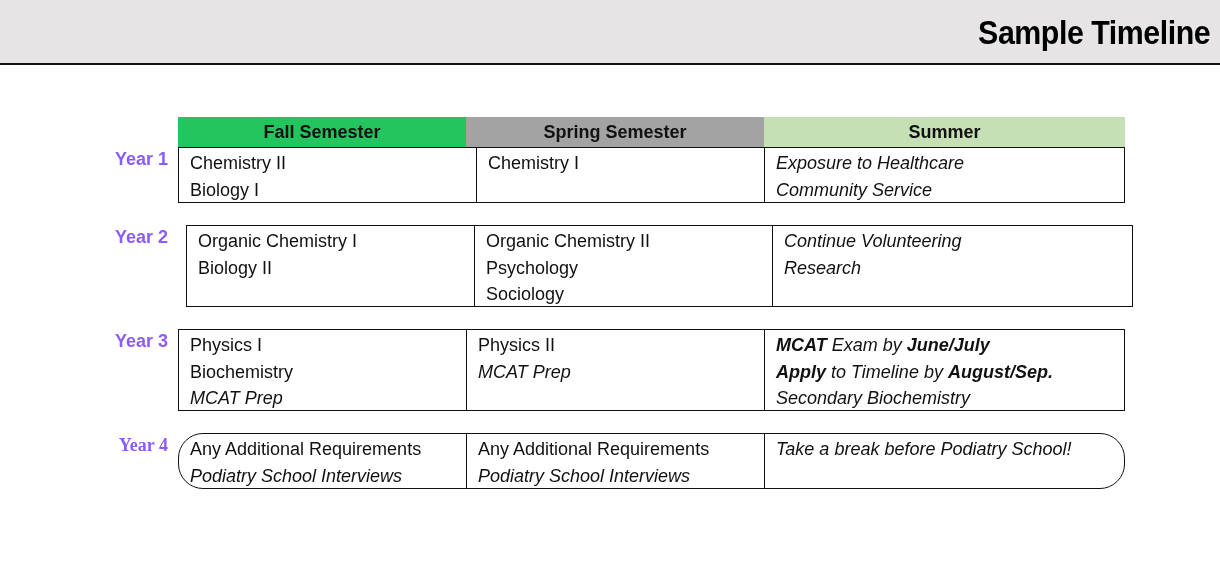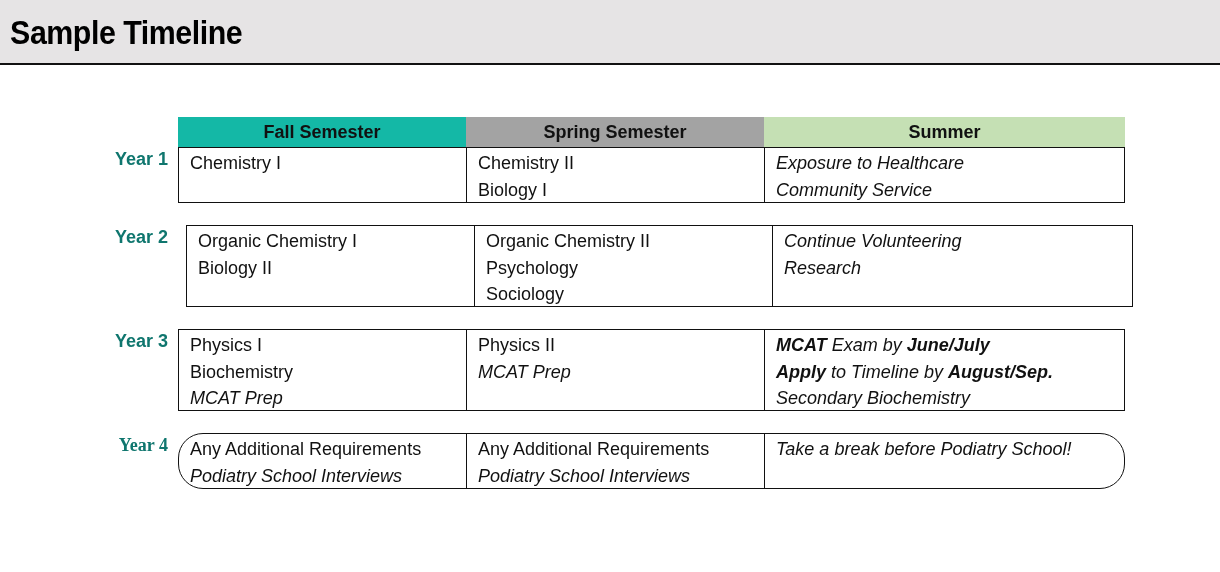--- a/index.html
+++ b/index.html
@@ -3,38 +3,38 @@
 <meta charset="utf-8">
 <style>
   html, body { margin: 0; padding: 0; }
   body {
     width: 1220px; height: 572px; background: #ffffff; position: relative; overflow: hidden;
     font-family: "Liberation Sans", "DejaVu Sans", sans-serif; color: #111;
   }
   .title-bar {
     position: absolute; left: 0; top: 0; width: 1220px; height: 63px;
     background: #e6e4e5; border-bottom: 2px solid #111;
-    display: flex; align-items: center; justify-content: flex-start;
+    display: flex; align-items: center; justify-content: flex-end;
   }
   .title-bar h1 {
     margin: 0; font-size: 33px; font-weight: bold; letter-spacing: -0.5px; color: #000;
     transform: scaleX(0.92); padding-top: 2px;
   }
   .hdr {
     position: absolute; top: 117px; height: 30px;
     display: flex; align-items: center; justify-content: center;
     font-weight: bold; font-size: 18px; color: #111;
   }
-  .hdr-fall   { left: 178px; width: 288px; background: #14b8a6; }
+  .hdr-fall   { left: 178px; width: 288px; background: #22c55e; }
   .hdr-spring { left: 466px; width: 298px; background: #a3a3a3; }
   .hdr-summer { left: 764px; width: 361px; background: #c5e0b4; }
 
   .year-label {
     position: absolute; left: 100px; width: 68px; text-align: right;
-    font-weight: bold; font-size: 18px; color: #0f766e;
+    font-weight: bold; font-size: 18px; color: #8b5cf6;
   }
   .row-box {
     position: absolute; left: 178px; width: 947px;
     border: 1px solid #111; box-sizing: border-box; display: flex;
   }
   .cell { box-sizing: border-box; padding: 2px 0 0 11px; font-size: 18px; line-height: 26.5px; }
   .cell.fall   { width: 288px; border-right: 1px solid #111; }
   .cell.spring { width: 298px; border-right: 1px solid #111; }
   .cell.summer { flex: 1; }
   .line { display: block; white-space: nowrap; }
@@ -47,26 +47,26 @@
 <div class="title-bar">
   <h1>Sample Timeline</h1>
 </div>
 
 <div class="hdr hdr-fall">Fall Semester</div>
 <div class="hdr hdr-spring">Spring Semester</div>
 <div class="hdr hdr-summer">Summer</div>
 
 <div class="year-label" style="top:149px;">Year 1</div>
 <div class="row-box" style="top:147px; height:56px;">
-  <div class="cell fall">
-    <span class="line">Chemistry I</span>
-  </div>
   <div class="cell spring">
     <span class="line">Chemistry II</span>
     <span class="line">Biology I</span>
+  </div>
+  <div class="cell fall">
+    <span class="line">Chemistry I</span>
   </div>
   <div class="cell summer">
     <span class="line it">Exposure to Healthcare</span>
     <span class="line it">Community Service</span>
   </div>
 </div>
 
 <div class="year-label" style="top:227px;">Year 2</div>
 <div class="row-box" style="top:225px; height:82px;margin-left:8px;">
   <div class="cell fall">

